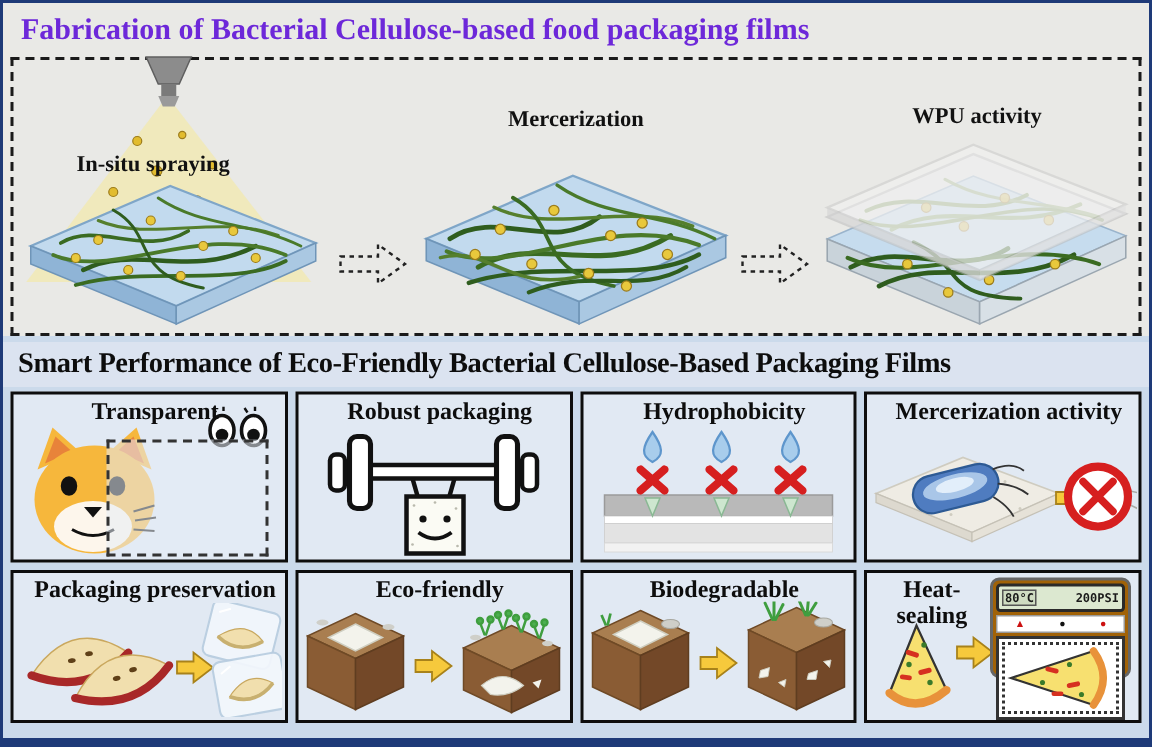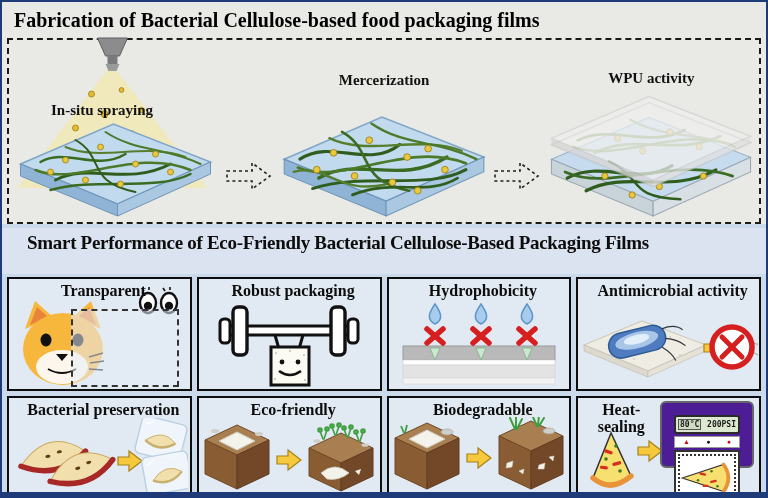--- a/index.html
+++ b/index.html
@@ -1,40 +1,40 @@
 <!DOCTYPE html>
 <html><head>
 <meta charset="utf-8">
 <style>
   html,body{margin:0;padding:0;}
   body{font-family:"Liberation Serif",serif;}
   .wrapper{width:768px;height:498px;box-sizing:border-box;border:2px solid #1e3a78;border-bottom-width:6px;background:#cbdaeb;overflow:hidden;position:relative;}
   
   .top-section{background:#e9e9e6;}
-  .fab-title{height:36px;line-height:36px;padding-left:12px;font-weight:bold;font-size:20px;color:#000000;font-family:"Liberation Serif",serif;}
+  .fab-title{height:36px;line-height:36px;padding-left:12px;font-weight:bold;font-size:20px;color:#6d28d9;font-family:"Liberation Serif",serif;}
   .fab-box{margin:0 5px 4px 5px;height:186px;border:2px dashed #1a1a1a;display:flex;position:relative;box-sizing:border-box;}
   .stage{flex:1;position:relative;}
   .stage-label{position:absolute;font-weight:bold;font-size:15px;color:#111;z-index:3;white-space:nowrap;}
   .stage1-label{left:42px;top:62px;}
   .stage2-label{left:50%;transform:translateX(-50%);top:32px;}
   .stage3-label{left:50%;transform:translateX(-50%);top:30px;}
   .stage-art{position:absolute;left:50%;transform:translateX(-50%);bottom:4px;}
   .fab-arrow{width:52px;position:relative;}
   .fab-arrow svg{position:absolute;top:118px;left:0;}
   
-  .perf-banner{height:46px;line-height:30px;background:#dbe3f0;padding-left:25px;font-weight:bold;font-size:19px;color:#0d0d0d;letter-spacing:-0.3px;font-family:"Liberation Serif",serif;}
+  .perf-banner{height:30px;line-height:30px;background:#dbe3f0;padding-left:10px;font-weight:bold;font-size:19px;color:#0d0d0d;letter-spacing:-0.3px;font-family:"Liberation Serif",serif;}
   .grid{display:grid;grid-template-columns:repeat(4,1fr);grid-template-rows:114px 102px;gap:5px;padding:3px 5px 0 5px;text-align:center;}
   .panel{background:#e1e9f3;border:2px solid #0d0d0d;position:relative;box-sizing:border-box;overflow:hidden;}
   .panel-title{font-weight:bold;font-size:16px;color:#0d0d0d;margin:4px 0 0 8px;line-height:1.05;position:relative;z-index:3;}
   .panel-title.narrow{width:70px;}
   .abs{position:absolute;}
   
   .film-overlay{position:absolute;left:62px;top:30px;width:104px;height:74px;border:2px dashed #333;background:rgba(230,237,246,0.55);z-index:2;}
   
-  .machine{position:absolute;right:5px;top:3px;width:94px;height:67px;border:2px solid #666;border-radius:6px;background:#4c1d95;padding:12px;box-sizing:border-box;z-index:2;}
+  .machine{position:absolute;right:5px;top:3px;width:94px;height:67px;border:2px solid #666;border-radius:6px;background:#a16207;padding:2px;box-sizing:border-box;z-index:2;}
   .lcd{height:15px;background:#dce8d0;border:2px solid #2a2a2a;border-radius:3px;display:flex;align-items:center;justify-content:space-between;padding:0 2px;font-family:"DejaVu Sans Mono",monospace;font-weight:bold;font-size:8px;color:#1a1a1a;}
   .lcd-temp{border:1px solid #555;background:#cfdcc2;padding:0 1px;}
   .btn-row{height:10px;background:#fff;border:1px solid #999;margin-top:2px;display:flex;justify-content:space-around;align-items:center;font-size:7px;line-height:7px;}
   .btn-tri{color:#cc1111;} .btn-dot-black{color:#111;} .btn-dot-red{color:#cc1111;}
   .package{margin-top:2px;height:52px;background:#fff;border:2px solid #333;position:relative;}
   .package-inner{position:absolute;top:2px;left:2px;right:2px;bottom:2px;border:2px dotted #333;display:flex;align-items:center;justify-content:center;}
 </style>
 </head>
 <body>
 
@@ -277,21 +277,21 @@
         </g>
         <g fill="#cde6cf" stroke="#8ab894" stroke-width="1">
           <polygon points="36,58 31,46 41,46"></polygon>
             <polygon points="82,58 77,46 87,46"></polygon>
             <polygon points="128,58 123,46 133,46"></polygon>
         </g>
       </svg>
     </div>
 
     <div class="panel">
-      <div class="panel-title">Antimicrobial activity</div>
+      <div class="panel-title">Mercerization activity</div>
       <svg class="abs" style="left:2px;bottom:2px;" width="178" height="82" viewBox="0 0 178 82">
 
         <polygon points="4,40 62,16 126,40 68,66" fill="#efece4" stroke="#cfccc0" stroke-width="1.2"></polygon>
         <polygon points="4,40 4,46 68,72 68,66" fill="#ddd9cf" stroke="#c5c1b6" stroke-width="0.8"></polygon>
         <polygon points="126,40 126,46 68,72 68,66" fill="#e6e2d8" stroke="#c5c1b6" stroke-width="0.8"></polygon>
         <g fill="#cfccc0">
             <circle cx="30" cy="38" r="1"></circle>
             <circle cx="90" cy="32" r="1"></circle>
             <circle cx="54" cy="54" r="1"></circle>
             <circle cx="100" cy="50" r="1"></circle>
@@ -319,21 +319,21 @@
               <path d="M17,4 q12,4 17,10"></path>
           </g>
           <circle cx="0" cy="0" r="20" fill="#fff" stroke="#d61f1f" stroke-width="5.5"></circle>
           <line x1="-10" y1="-10" x2="10" y2="10" stroke="#d61f1f" stroke-width="5" stroke-linecap="round"></line>
           <line x1="10" y1="-10" x2="-10" y2="10" stroke="#d61f1f" stroke-width="5" stroke-linecap="round"></line>
         </g>
       </svg>
     </div>
 
     <div class="panel">
-      <div class="panel-title">Bacterial preservation</div>
+      <div class="panel-title">Packaging preservation</div>
       <svg class="abs" style="left:3px;bottom:2px;" width="176" height="76" viewBox="0 0 176 76">
 
         <g>
           <g transform="translate(4,14) rotate(-8 35 25)">
             <path d="M4,30 Q36,-6 70,24 Q40,48 4,30 Z" fill="#f1dfae" stroke="#caa85e" stroke-width="1"></path>
             <path d="M4,30 Q40,49 70,24" fill="none" stroke="#a82828" stroke-width="5.5" stroke-linecap="round"></path>
             <ellipse cx="32" cy="24" rx="2.6" ry="1.6" fill="#5f4018"></ellipse>
               <ellipse cx="44" cy="21" rx="2.6" ry="1.6" fill="#5f4018"></ellipse>
           </g>
           <g transform="translate(32,26) rotate(-14 35 25)">

